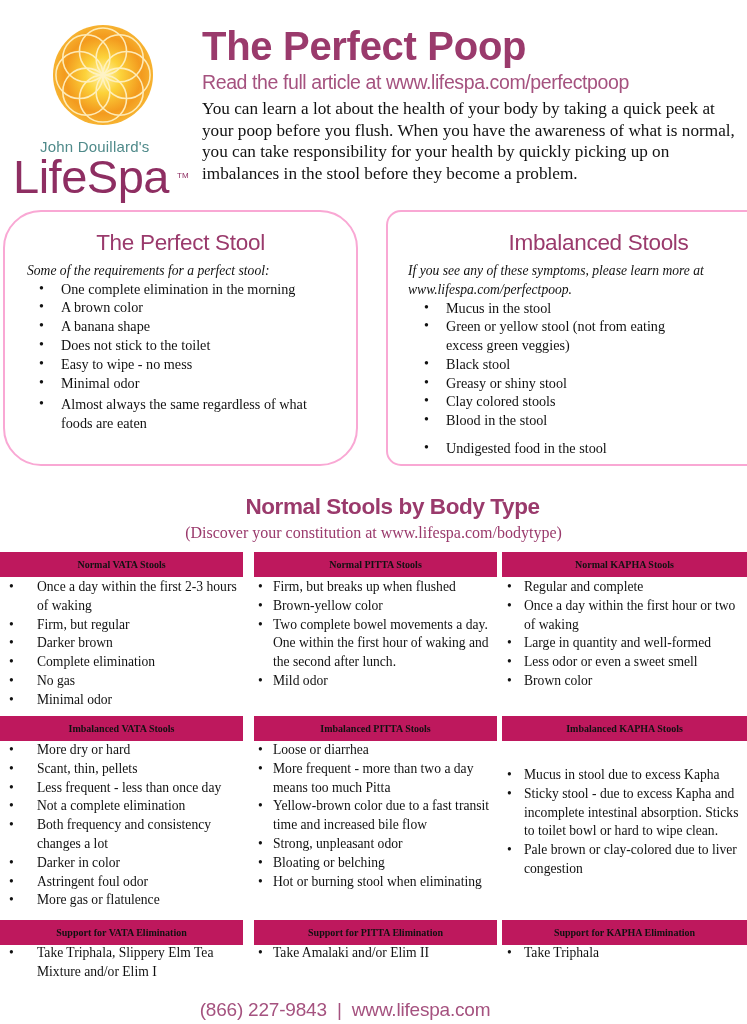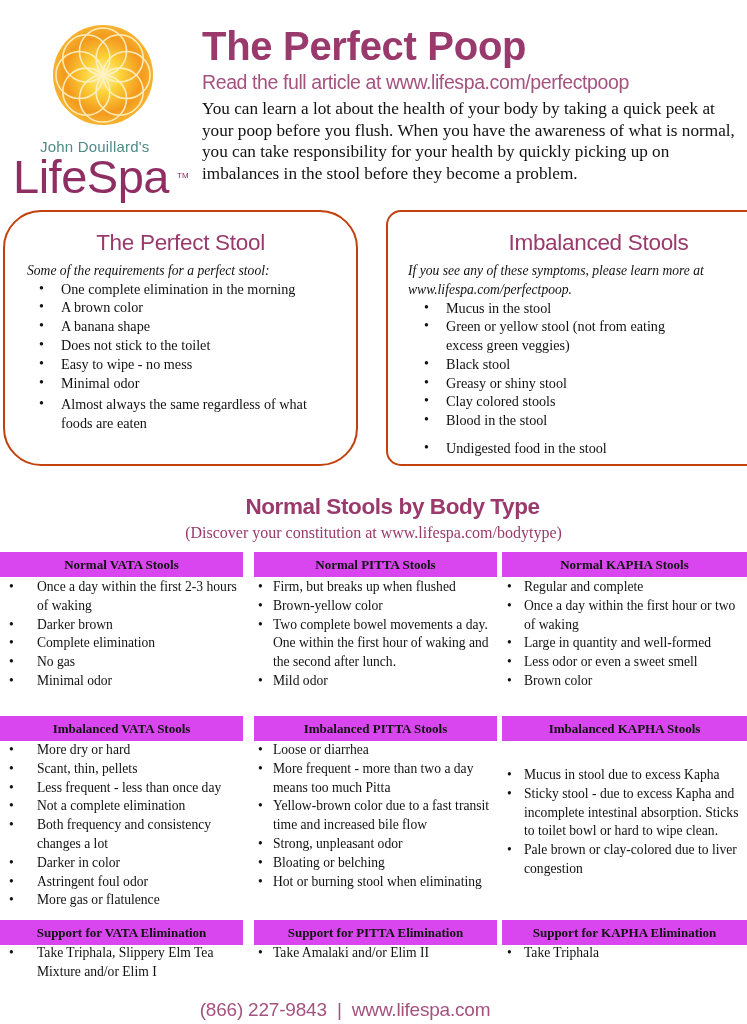--- a/index.html
+++ b/index.html
@@ -12,41 +12,41 @@
   .logo .byline { position:absolute; left:30px; top:123px; font-family:"Liberation Sans", sans-serif; font-size:15px; color:#4f8a8a; letter-spacing:0.2px; }
   .logo .brand { position:absolute; left:3px; top:138px; font-family:"Liberation Sans", sans-serif; font-size:47px; color:#8e2e62; letter-spacing:-0.5px; line-height:1; font-weight:normal; }
   .logo .tm { position:absolute; left:167px; top:156px; font-family:"Liberation Sans", sans-serif; font-size:8px; color:#8e2e62; }
 
   
   .title { position:absolute; left:202px; top:26px; font-family:"Liberation Sans", sans-serif; font-size:40px; color:#9a3a6c; line-height:1; letter-spacing:-0.3px; }
   .subtitle { position:absolute; left:202px; top:73px; font-family:"Liberation Sans", sans-serif; font-size:19.5px; color:#a5527f; line-height:1; letter-spacing:-0.4px; }
   .intro { position:absolute; left:202px; top:98px; width:540px; font-family:"Liberation Serif", serif; font-size:17.2px; line-height:21.5px; color:#111; }
 
   
-  .box { position:absolute; top:210px; height:256px; border:2px solid #c2410c; border-radius:38px; }
+  .box { position:absolute; top:210px; height:256px; border:2px solid #f9a8d4; border-radius:38px; }
   .box.left { left:3px; width:355px; }
   .box.right { left:386px; width:425px;border-radius:15px; }
   .box h2 { font-family:"Liberation Sans", sans-serif; font-weight:normal; font-size:22.5px; color:#9a3a6c; text-align:center; margin-top:20px; letter-spacing:-0.3px; line-height:1; }
   .box .lead { font-family:"Liberation Serif", serif; font-style:italic; font-size:13.6px; line-height:19px; margin:6px 0 0 22px; color:#111; }
   .box.right .lead { margin-left:20px; width:320px; }
   .box ul { list-style:none; margin:0 0 0 30px; }
   .box ul li { position:relative; padding-left:26px; font-family:"Liberation Serif", serif; font-size:14.2px; line-height:18.8px; color:#111; }
   .box.right ul { margin-left:32px; }
   .box ul li::before { content:"•"; position:absolute; left:4px; top:0; font-size:14px; }
 
   
   .sec-title { position:absolute; left:0; width:747px; top:496px; text-align:center; font-family:"Liberation Sans", sans-serif; font-size:22.5px; color:#9a3a6c; letter-spacing:-0.4px; line-height:1;padding-left:38px; }
   .sec-sub { position:absolute; left:0; width:747px; top:525px; text-align:center; font-family:"Liberation Serif", serif; font-size:16px; color:#9a3a6c; line-height:1; }
 
   
   .col { position:absolute; width:243px; }
   .col.c1 { left:0; }
   .col.c2 { left:254px; }
   .col.c3 { left:502px; width:245px; }
-  .bar { position:absolute; height:25px; background:#d946ef; font-family:"Liberation Serif", serif; font-weight:bold; font-size:13px; color:#111; text-align:center; line-height:25px; }
+  .bar { position:absolute; height:25px; background:#be185d; font-family:"Liberation Serif", serif; font-weight:bold; font-size:10px; color:#111; text-align:center; line-height:25px; }
   .c1 .bar, .c2 .bar, .c3 .bar { left:0; right:0; }
   .list { position:absolute; left:0; right:0; list-style:none; }
   .list li { position:relative; padding-left:37px; font-family:"Liberation Serif", serif; font-size:13.6px; line-height:18.8px; color:#111; }
   .list li::before { content:"•"; position:absolute; left:9px; top:0; }
   .c2 .list li { padding-left:19px; }
   .c2 .list li::before { left:4px; }
   .c3 .list li { padding-left:22px; }
   .c3 .list li::before { left:5px; }
 
   .footer { position:absolute; left:0; width:690px; top:1000px; text-align:center; font-family:"Liberation Sans", sans-serif; font-size:19px; color:#a5527f; line-height:1; letter-spacing:-0.2px; }
@@ -113,20 +113,21 @@
   </ul>
 </div>
 
 <h2 class="sec-title">Normal Stools by Body Type</h2>
 <div class="sec-sub">(Discover your constitution at www.lifespa.com/bodytype)</div>
 
 <div class="col c1" style="top:0;height:1024px">
   <div class="bar" style="top:552px">Normal VATA Stools</div>
   <ul class="list" style="top:578px">
     <li>Once a day within the first 2-3 hours of waking</li>
+    <li>Firm, but regular</li>
     <li>Darker brown</li>
     <li>Complete elimination</li>
     <li>No gas</li>
     <li>Minimal odor</li>
   </ul>
   <div class="bar" style="top:716px">Imbalanced VATA Stools</div>
   <ul class="list" style="top:741px">
     <li>More dry or hard</li>
     <li>Scant, thin, pellets</li>
     <li>Less frequent - less than once day</li>

